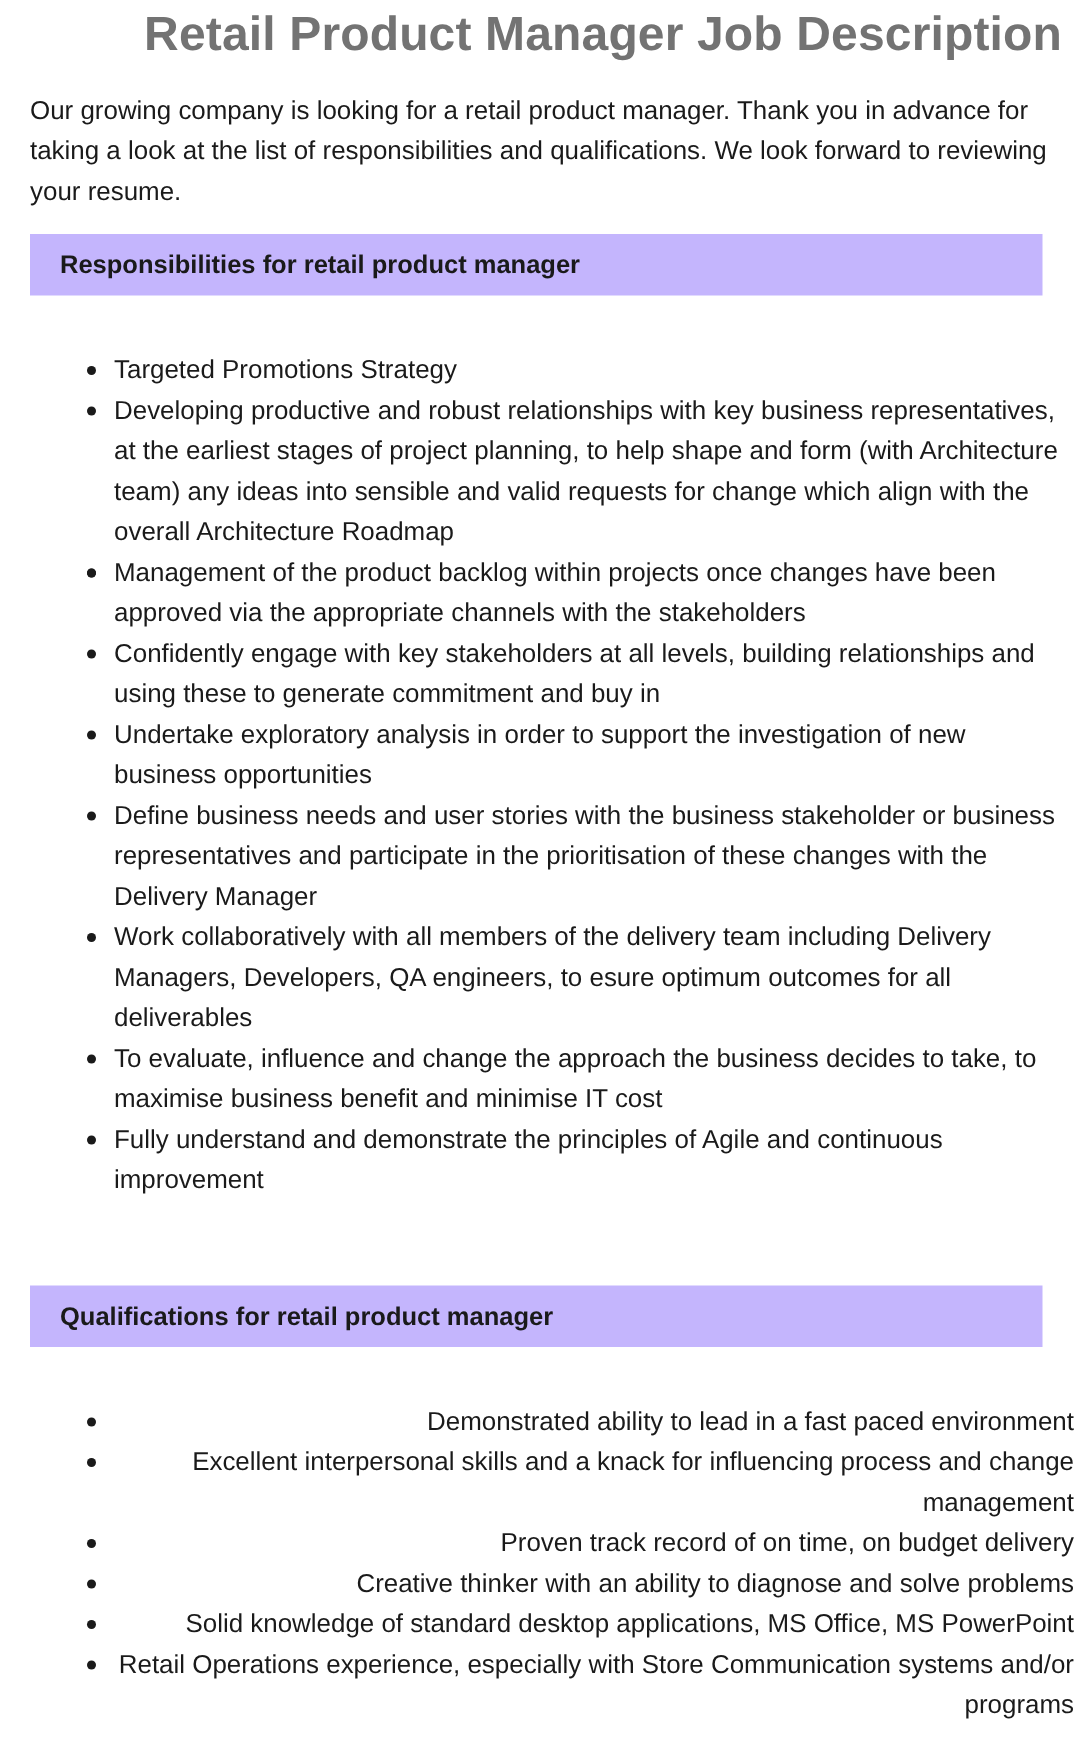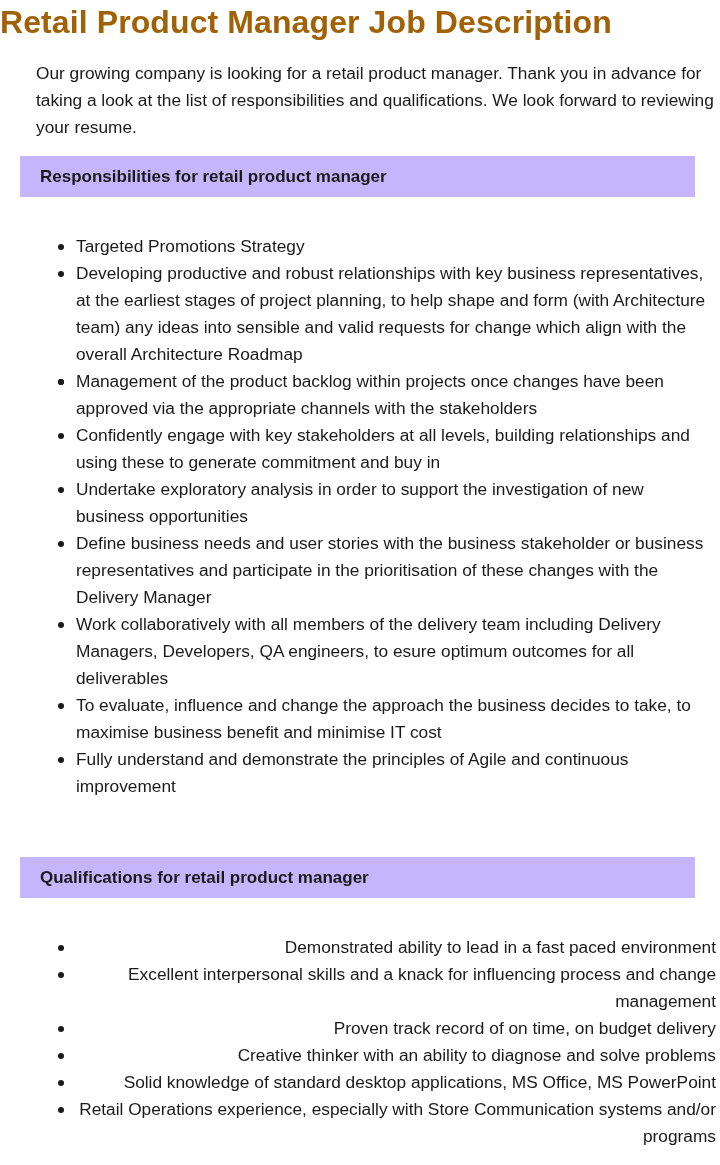--- a/index.html
+++ b/index.html
@@ -10,30 +10,30 @@
       font-family: "Liberation Sans", sans-serif;
       color: #1a1a1a;
       position: relative;
     }
     .page { position: relative; width: 720px; }
     h1.title {
       margin: 0;
       position: absolute;
       left: 0; right: 12px;
       top: 2px;
-      text-align: left;
+      text-align: right;
       font-size: 32px;
       line-height: 40px;
       font-weight: bold;
-      color: #a16207;
+      color: #737373;
       letter-spacing: 0.1px;
     }
     .intro {
       position: absolute;
-      left: 36px;
+      left: 20px;
       width: 680px;
       top: 60px;
       margin: 0;
       font-size: 17.3px;
       line-height: 27px;
       color: #1a1a1a;
     }
     .section-header {
       position: absolute;
       left: 20px;

